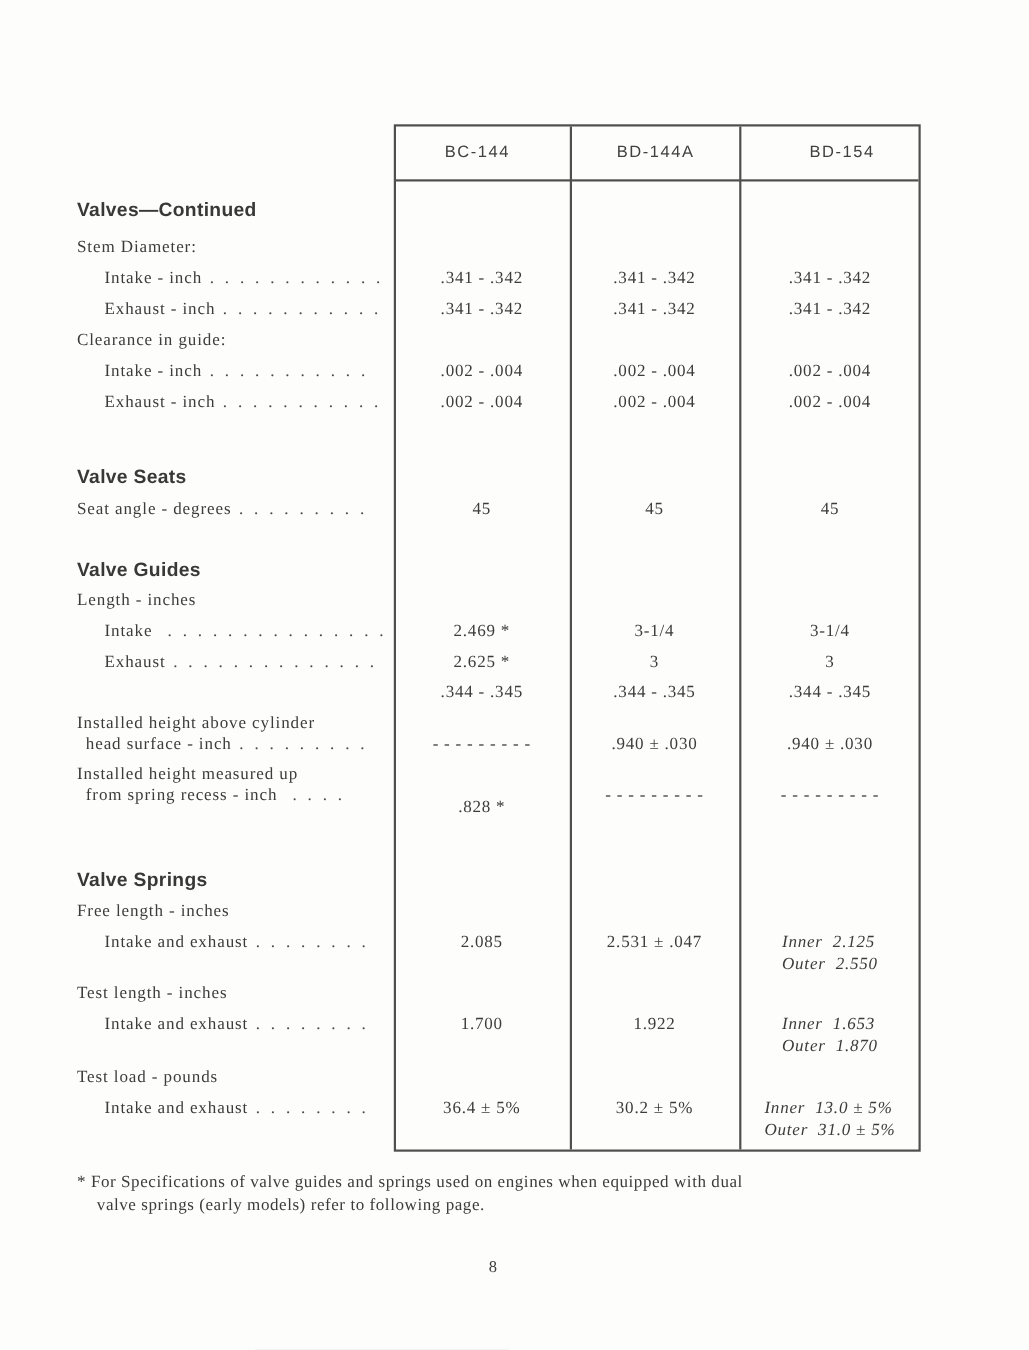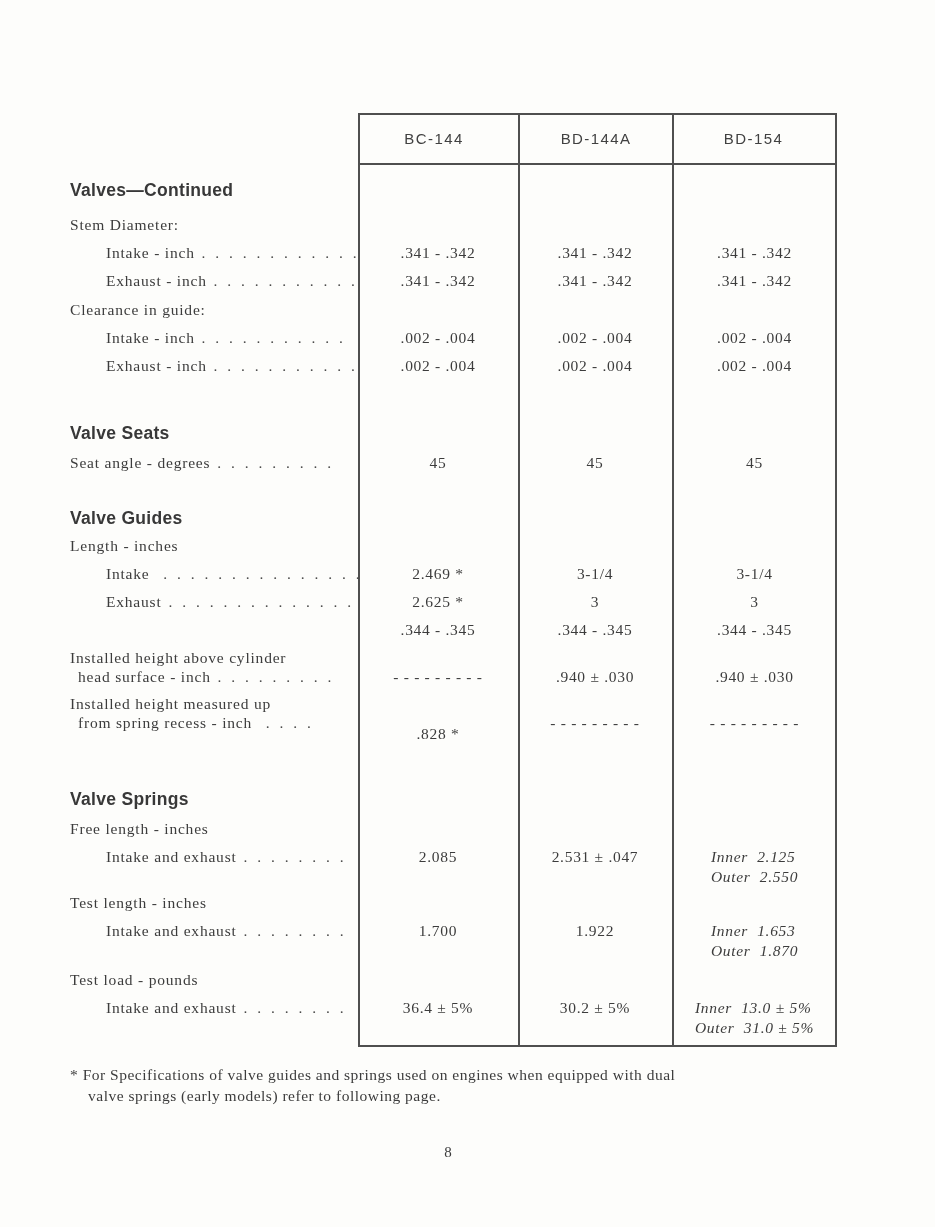--- a/index.html
+++ b/index.html
@@ -34,21 +34,21 @@
     font-family:"Liberation Sans", sans-serif;
     font-weight:bold; font-size:17.5px; letter-spacing:0.3px;
     color:#383838; white-space:pre;
   }
   .glabel {
     position:absolute; left:70px; line-height:20px;
     font-size:15.5px; letter-spacing:0.8px; white-space:pre;
   }
   .row { position:absolute; left:70px; width:790px; height:20px; font-size:15.5px; line-height:20px; }
   .lbl { position:absolute; left:0; top:0; white-space:pre; letter-spacing:0.8px; }
-  .lbl.ind { left:25px;margin-left:11px; }
+  .lbl.ind { left:25px; }
   .leader { letter-spacing:3px; color:#4a4a4a; }
   .cell { position:absolute; top:0; text-align:center; white-space:pre; letter-spacing:0.7px; }
   .c1 { left:288px; width:160px; }
   .c2 { left:448px; width:154px; }
   .c3 { left:602px; width:165px; }
   .dual { display:inline-block; text-align:left; }
   .dline { display:block; line-height:19.5px;font-style:italic; }
   
   .foot { position:absolute; line-height:21px; font-size:15.5px; letter-spacing:0.5px; white-space:pre; }
   .pageno { position:absolute; top:1144px; left:408px; width:80px; text-align:center; font-size:15px; }
@@ -57,21 +57,21 @@
 <body>
 
 <div class="page">
 
   <div class="frame">
     <div class="vline" style="left:158px"></div>
     <div class="vline" style="left:312px"></div>
     <div class="hline"></div>
     <div class="chead" style="left:0; width:148px">BC-144</div>
     <div class="chead" style="left:158px; width:156px">BD-144A</div>
-    <div class="chead" style="left:312px; width:163px">BD-154</div>
+    <div class="chead" style="left:324px; width:163px">BD-154</div>
   </div>
 
   <div class="heading" style="top:179px">Valves—Continued</div>
 
   <div class="glabel" style="top:215px">Stem Diameter:</div>
 
   <div class="row" style="top:243px">
     <span class="lbl ind"><span>Intake - inch</span><span class="leader"> . . . . . . . . . . . .</span></span>
     <span class="cell c1">.341 - .342</span>
     <span class="cell c2">.341 - .342</span>

